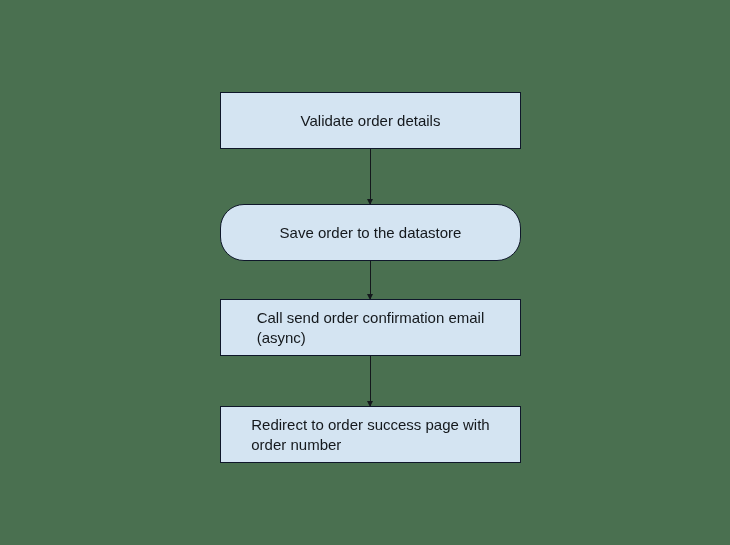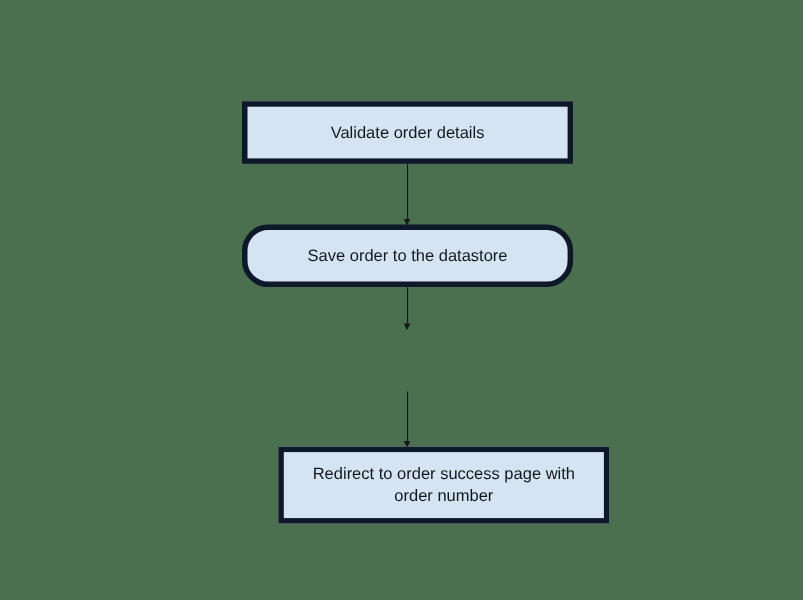--- a/index.html
+++ b/index.html
@@ -17,39 +17,38 @@
     position: relative;
     width: 730px;
     height: 545px;
     background: #4a7050;
   }
   .flow-node {
     position: absolute;
     left: 220px;
     width: 301px;
     background: #d4e4f2;
-    border: 5px solid #0f172a;
+    border: 1px solid #0f172a;
     box-sizing: border-box;
     display: flex;
     align-items: center;
     justify-content: center;
-    text-align: center;
   }
   .flow-node-label {
     font-family: "Liberation Sans", sans-serif;
     font-size: 15px;
     line-height: 20px;
     color: #14181c;
     padding: 0 10px;
     white-space: pre-line;
   }
   #node-validate   { top: 92px;  height: 57px; }
   #node-save       { top: 204px; height: 57px; border-radius: 24px; }
   #node-email      { top: 299px; height: 57px; }
-  #node-redirect   { top: 406px; height: 70px; margin-left: 33px; }
+  #node-redirect   { top: 406px; height: 57px; }
 
   .flow-edge {
     position: absolute;
     left: 369px;
     width: 3px;
   }
   .flow-edge .edge-line {
     position: absolute;
     left: 1px;
     top: 0;
@@ -87,20 +86,24 @@
 
   <div class="flow-node" id="node-save">
     <span class="flow-node-label">Save order to the datastore</span>
   </div>
 
   <div class="flow-edge" id="edge-save-email">
     <span class="edge-line"></span>
     <span class="edge-arrow"></span>
   </div>
 
+  <div class="flow-node" id="node-email">
+    <span class="flow-node-label">Call send order confirmation email
+(async)</span>
+  </div>
 
   <div class="flow-edge" id="edge-email-redirect">
     <span class="edge-line"></span>
     <span class="edge-arrow"></span>
   </div>
 
   <div class="flow-node" id="node-redirect">
     <span class="flow-node-label">Redirect to order success page with
 order number</span>
   </div>

